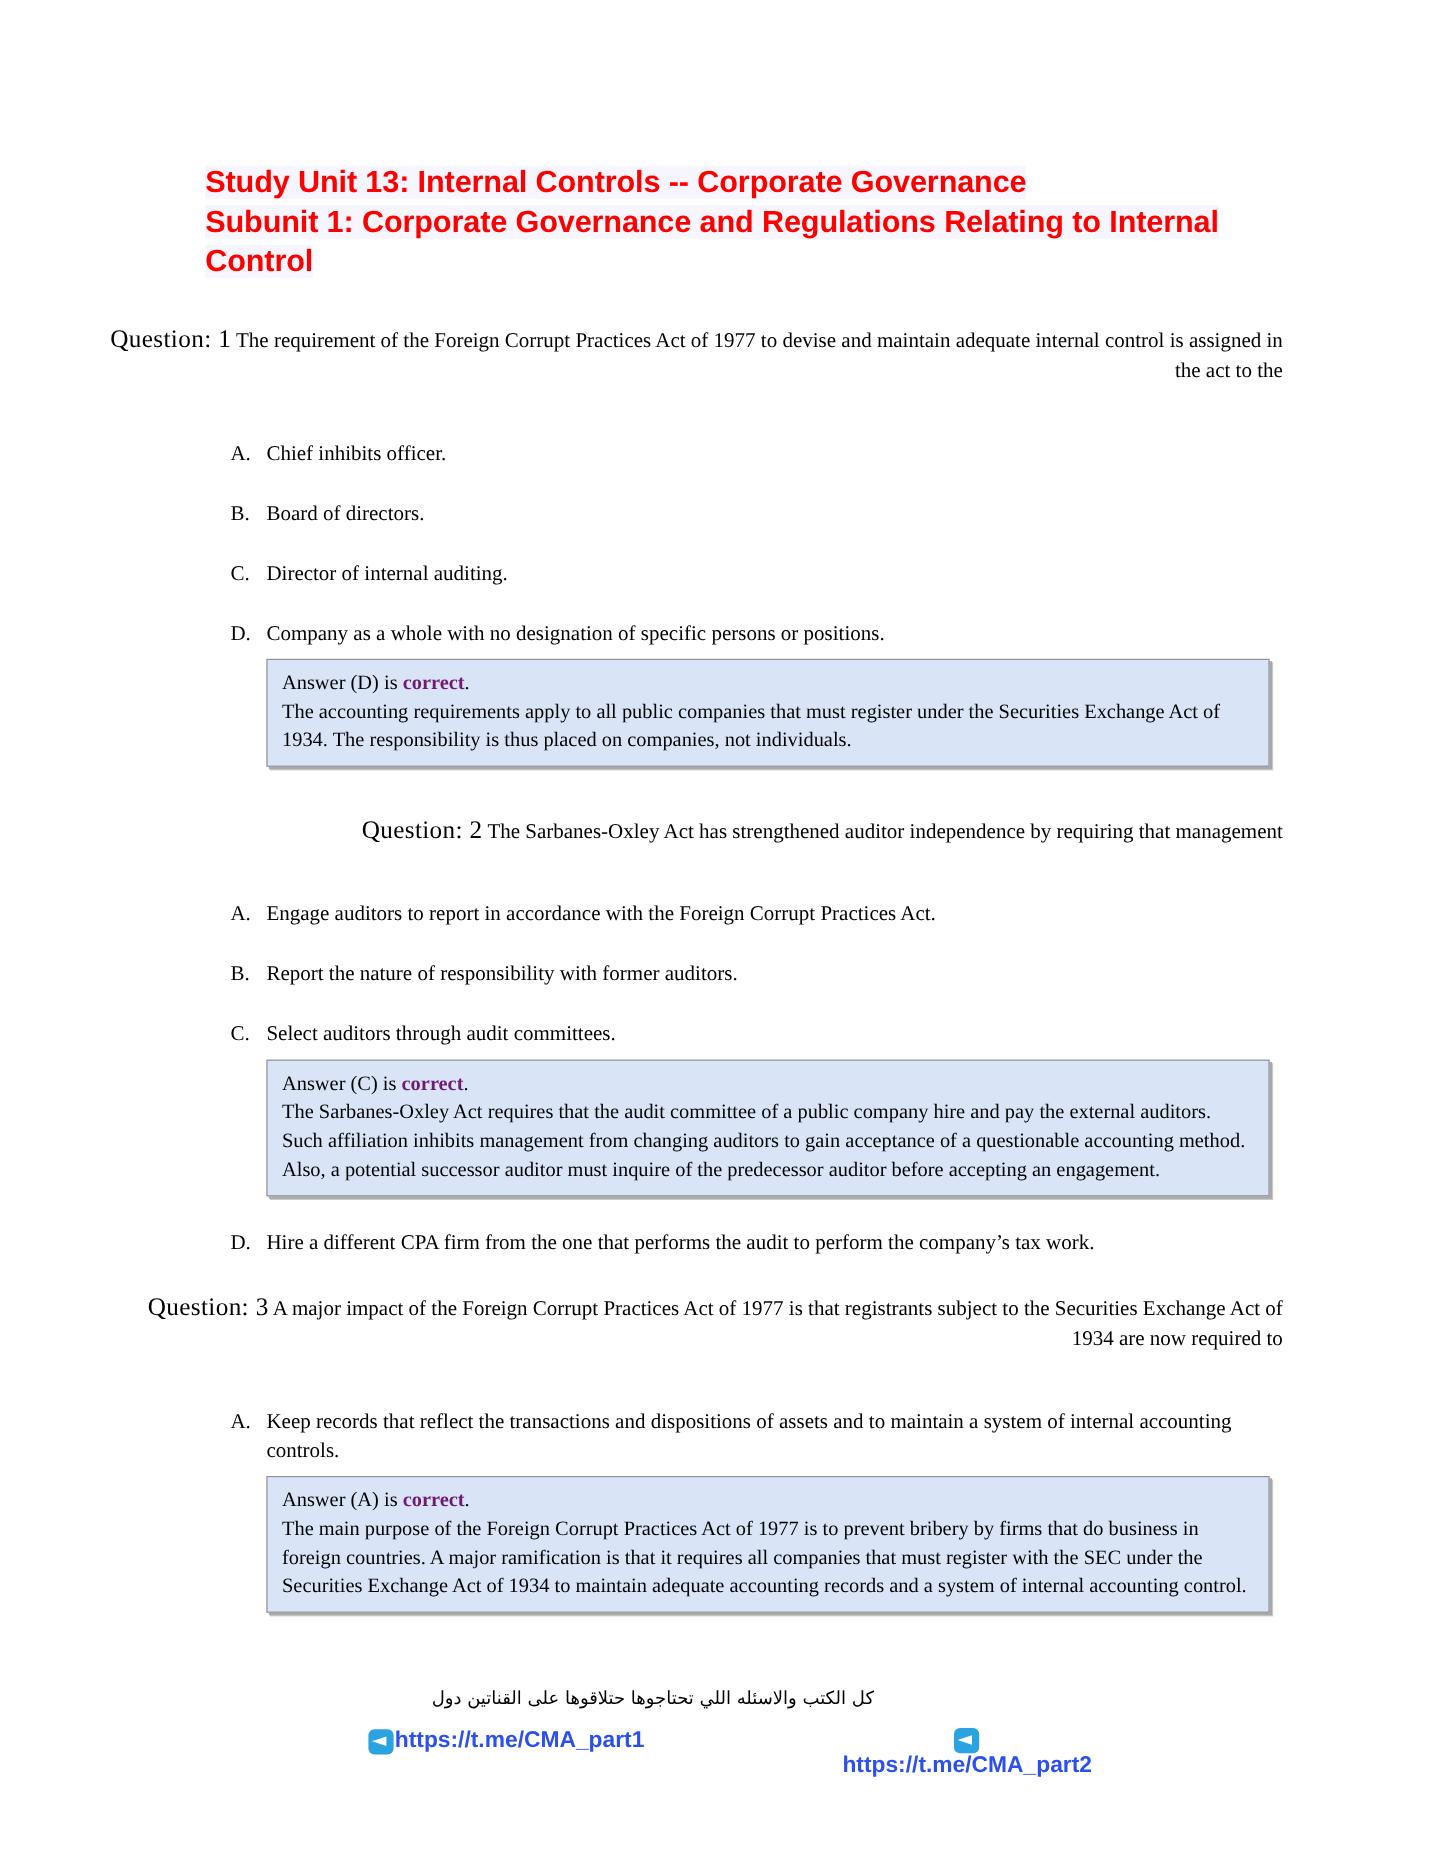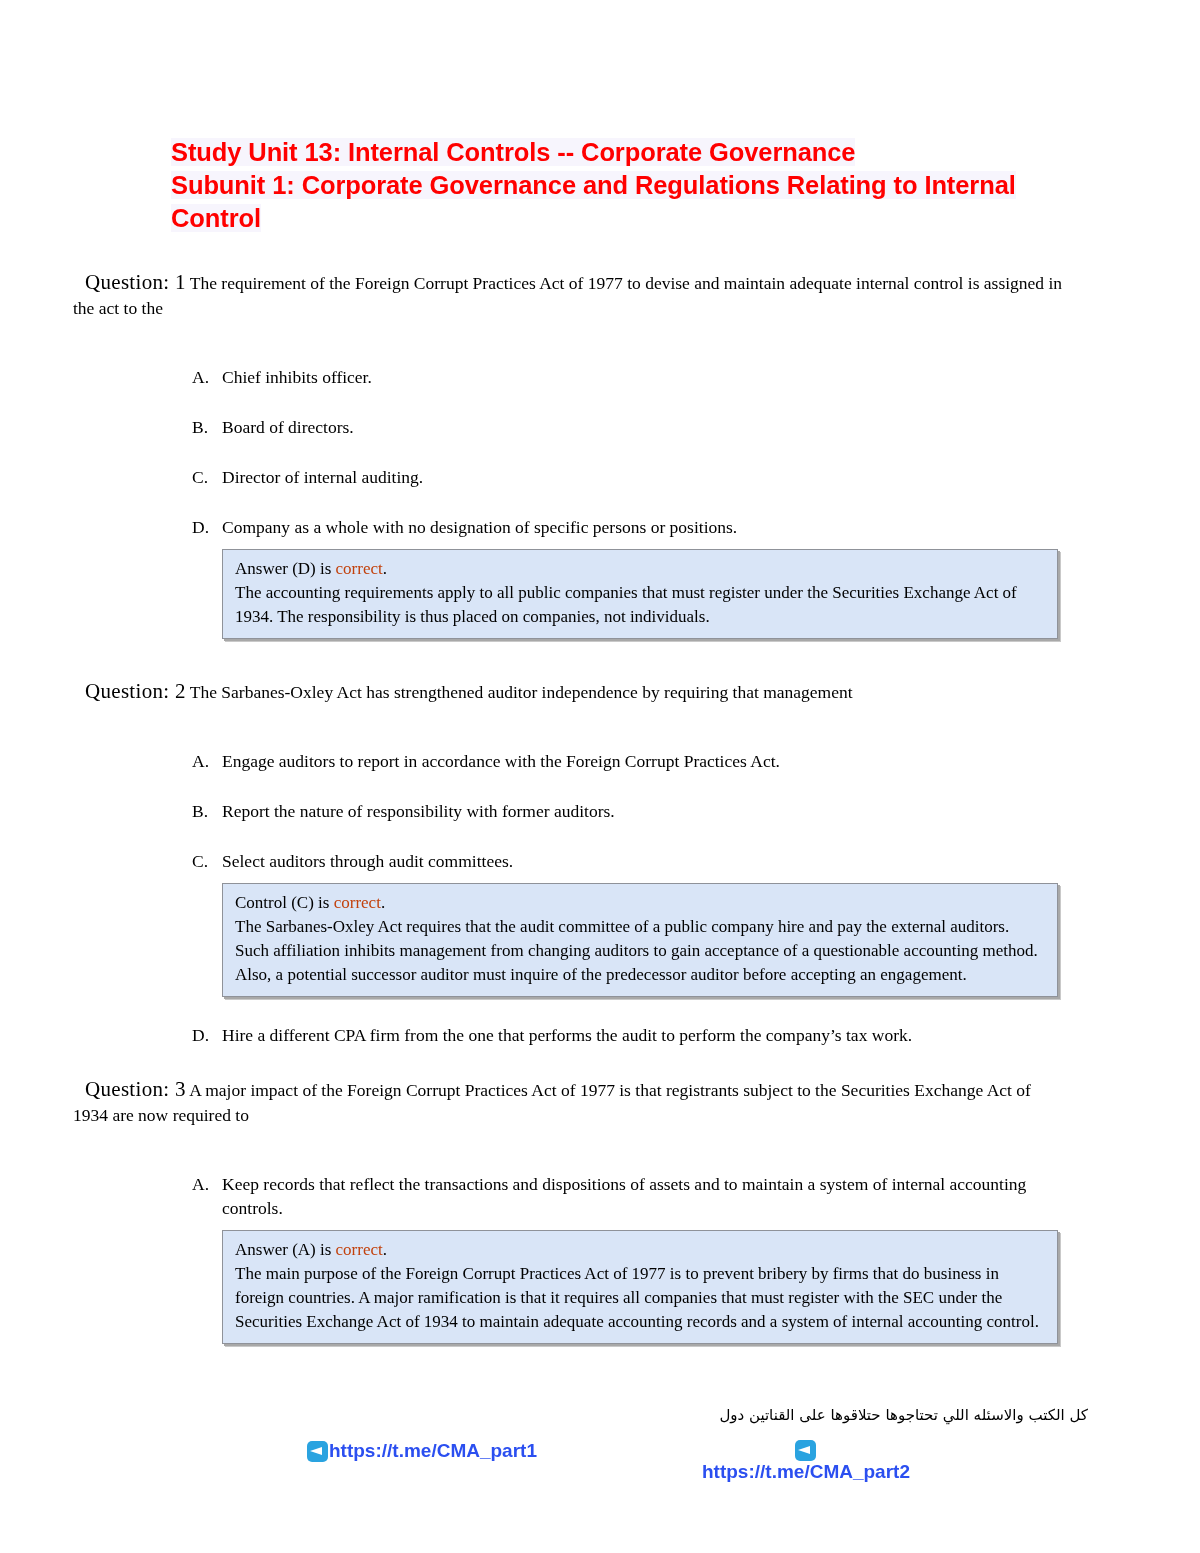--- a/index.html
+++ b/index.html
@@ -52,21 +52,21 @@
   }
 
   .qblock { position: relative; }
 
   .qstem {
     margin: 0;
     padding: 0 131px 0 73px;
     font-size: 17.5px;
     line-height: 25px;
     text-indent: 12px;
-    text-align: left;
+    text-align: right;
   }
   .qlabel {
     font-size: 21px;
     letter-spacing: 0.3px;
   }
 
   .opts {
     margin: 0;
     padding: 0;
     list-style: none;
@@ -93,39 +93,39 @@
     margin: 10px 142px 0 222px;
     background: #d9e5f7;
     border: 1px solid #8f9299;
     box-shadow: 2px 2px 0 0 #a8a8a8, 3px 3px 0 0 #c9c9c9;
     padding: 7px 10px 9px 12px;
     font-size: 17px;
     line-height: 24px;
   }
   .answer-box .ans-line { display: block; }
   .answer-box .ok {
-    color: #c2410c;
-    font-weight: normal;
+    color: #701a75;
+    font-weight: bold;
   }
   .answer-box .expl {
     display: block;
     text-align: left;
   }
 
   .gap-sm { height: 18px; }
   .gap-md { height: 30px; }
   .gap-lg { height: 40px; }
 
   
   .footer {
     position: absolute;
     left: 0;
     top: 1404px;
     width: 1088px;
-    text-align: right;
+    text-align: center;
   }
   .arabic {
     font-family: "DejaVu Sans", "Liberation Sans", sans-serif;
     font-size: 15px;
     line-height: 22px;
     direction: rtl;
     unicode-bidi: embed;
     color: #000000;
   }
   .links {
@@ -201,21 +201,21 @@
 
     <div class="qblock">
       <p class="qstem"><span class="qlabel">Question: 2</span> <span>The Sarbanes-Oxley Act has strengthened auditor independence by requiring that management</span></p>
       <div class="gap-sm"></div>
       <ul class="opts">
         <li class="opt"><span class="ltr">A.</span><span>Engage auditors to report in accordance with the Foreign Corrupt Practices Act.</span></li>
         <li class="opt"><span class="ltr">B.</span><span>Report the nature of responsibility with former auditors.</span></li>
         <li class="opt"><span class="ltr">C.</span><span>Select auditors through audit committees.</span></li>
       </ul>
       <div class="answer-box">
-        <span class="ans-line"><span>Control (C) is </span><span class="ok">correct</span><span>.</span></span>
+        <span class="ans-line"><span>Answer (C) is </span><span class="ok">correct</span><span>.</span></span>
         <span class="expl">The Sarbanes-Oxley Act requires that the audit committee of a public company hire and pay the external auditors. Such affiliation inhibits management from changing auditors to gain acceptance of a questionable accounting method. Also, a potential successor auditor must inquire of the predecessor auditor before accepting an engagement.</span>
       </div>
       <ul class="opts">
         <li class="opt"><span class="ltr">D.</span><span>Hire a different CPA firm from the one that performs the audit to perform the company’s tax work.</span></li>
       </ul>
     </div>
 
     <div class="gap-md"></div>
 
     <div class="qblock">

